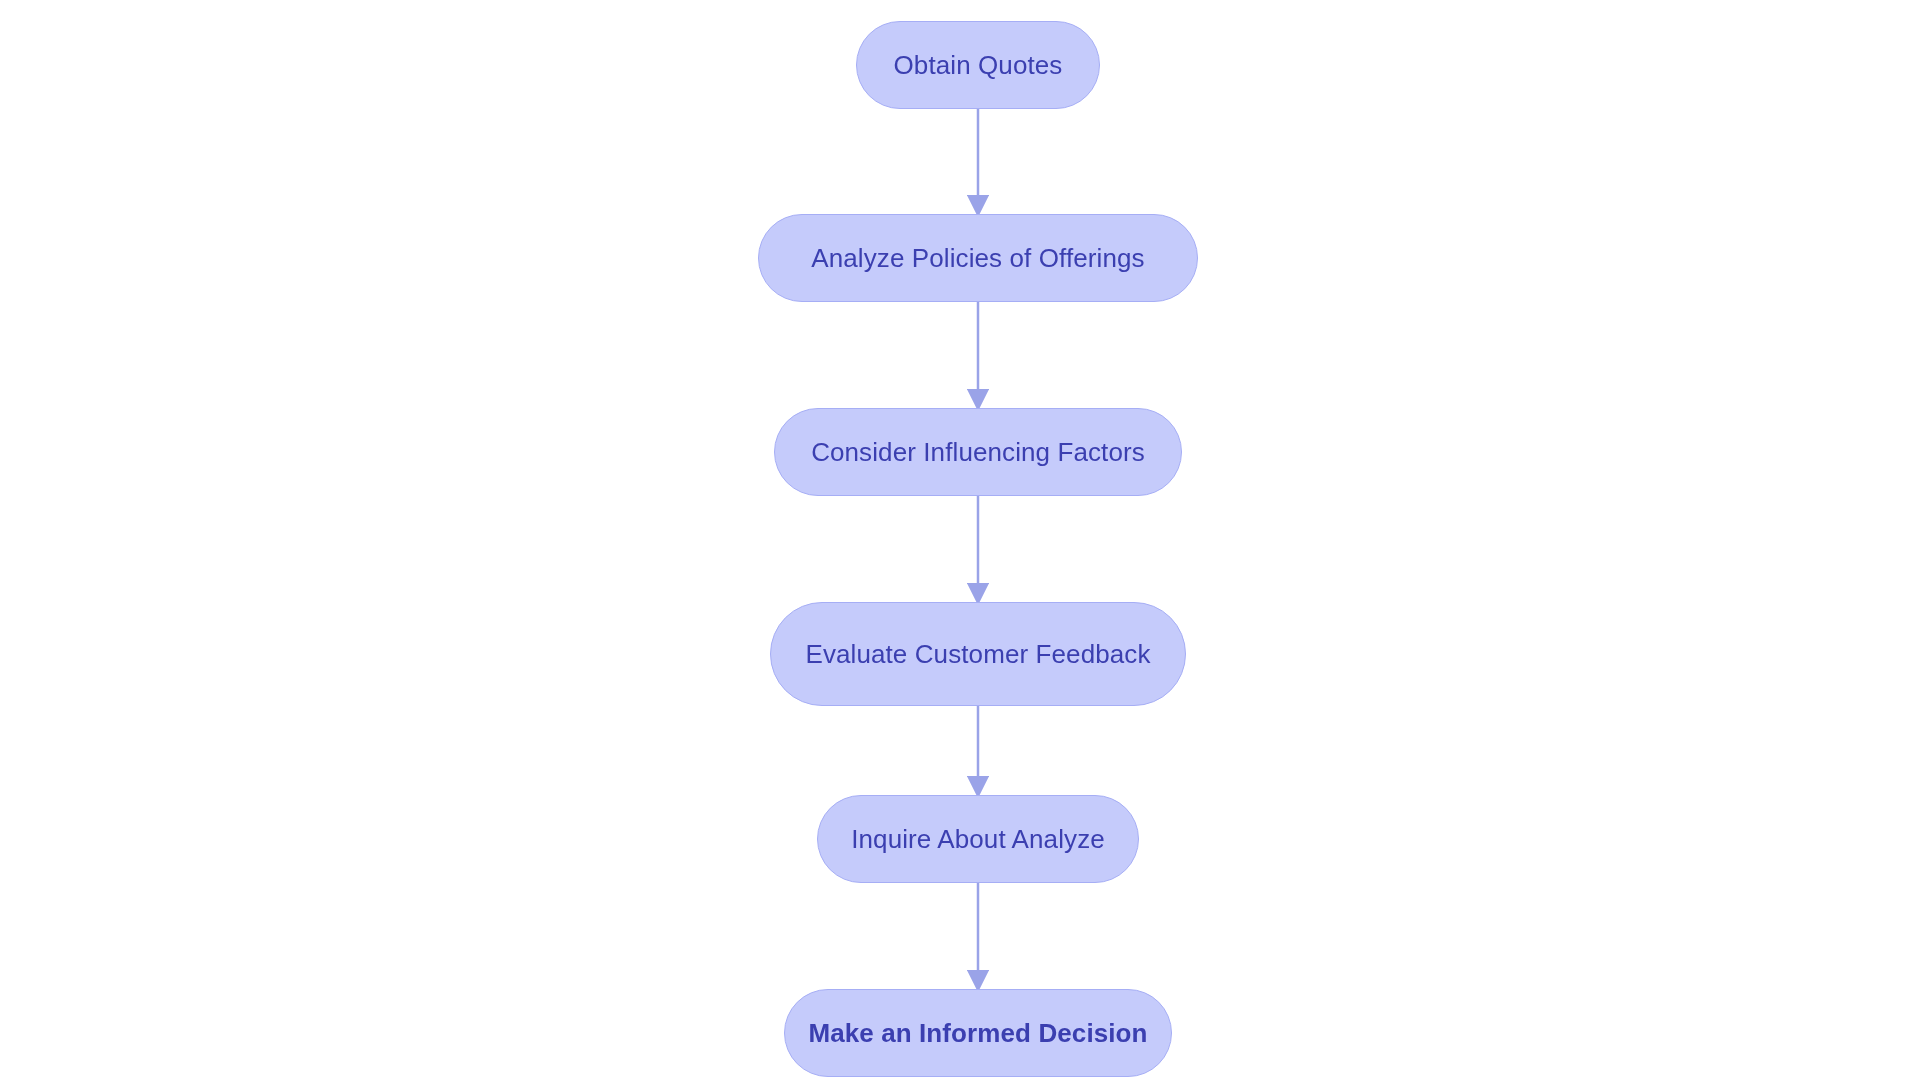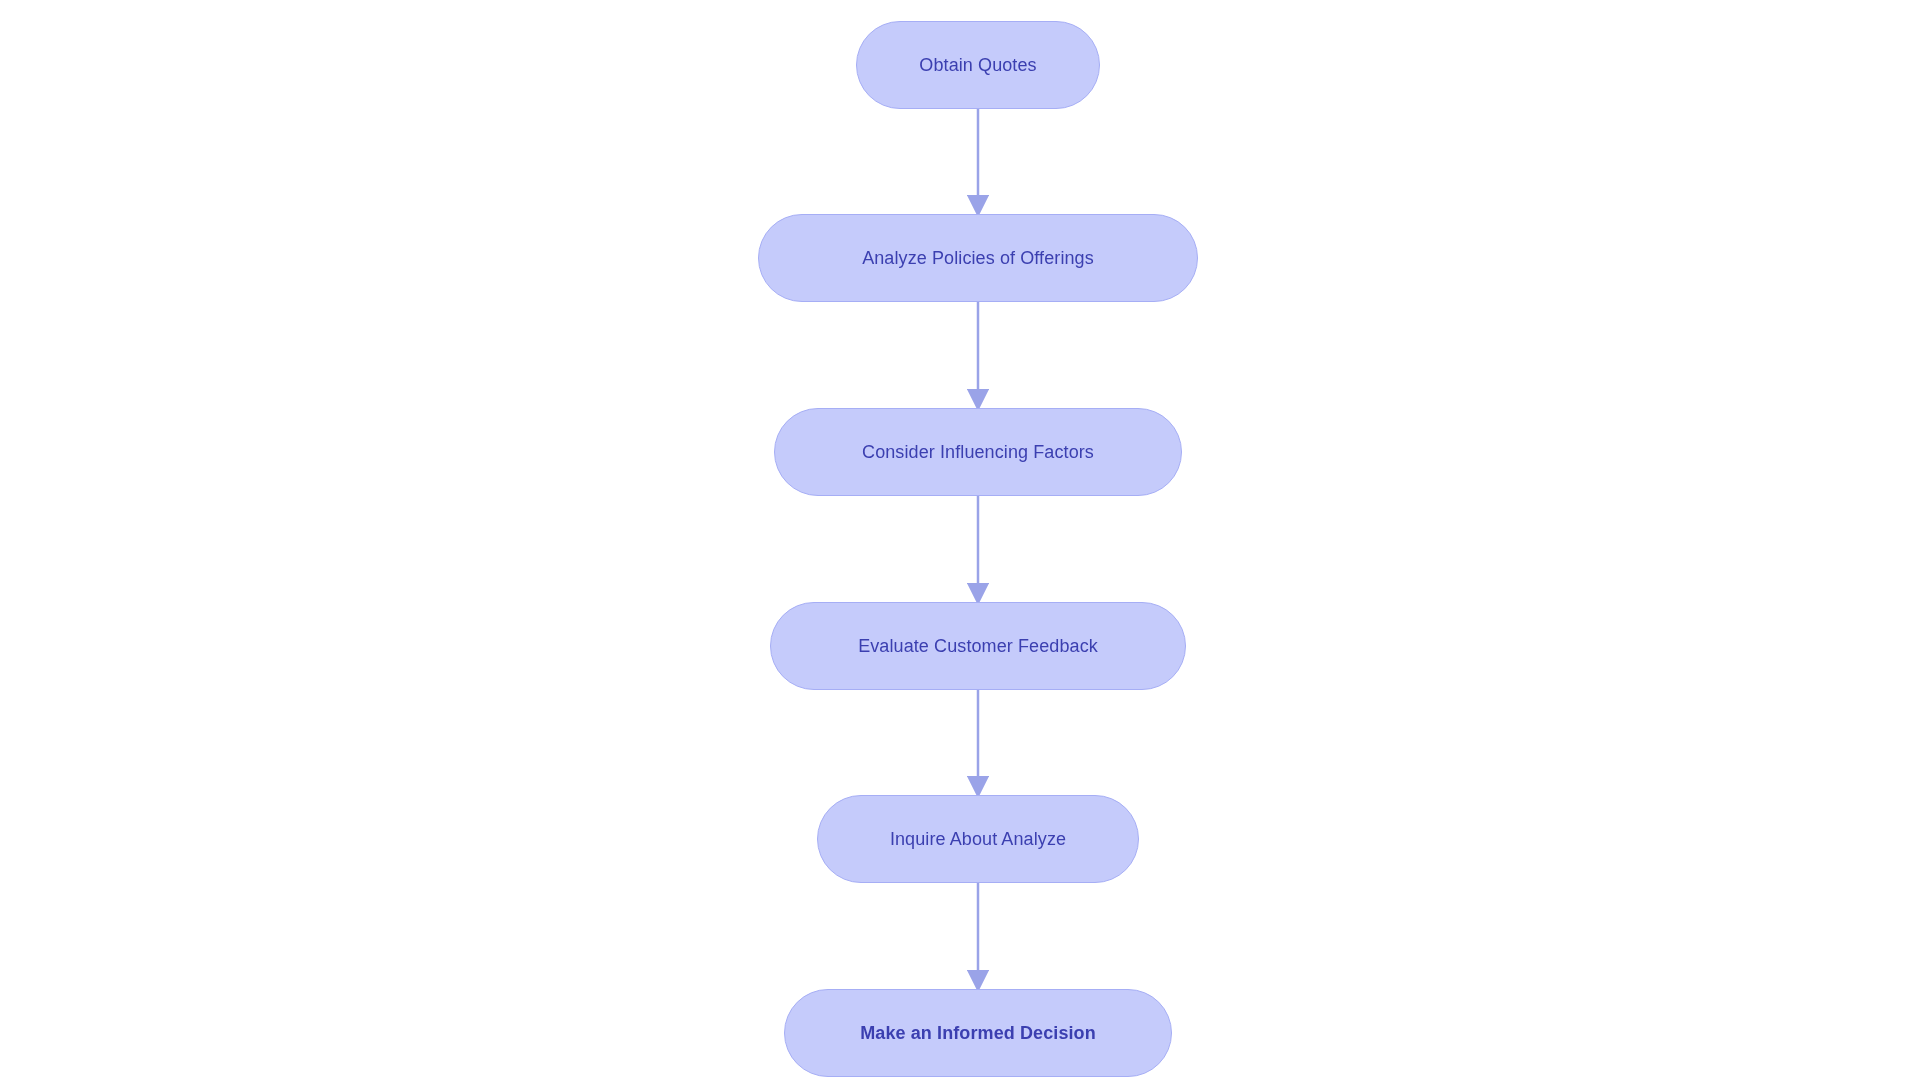--- a/index.html
+++ b/index.html
@@ -21,21 +21,21 @@
   .node {
     position: absolute;
     box-sizing: border-box;
     display: flex;
     align-items: center;
     justify-content: center;
     background: #c5cbfb;
     border: 1px solid #a6aef5;
     border-radius: 999px;
     color: #3b3fb0;
-    font-size: 18px;
+    font-size: 26px;
     font-family: "Liberation Sans", sans-serif;
     letter-spacing: 0.1px;
     white-space: nowrap;
     transform: translateX(-50%);
   }
   .node-label {
     display: block;
     line-height: 1;
     padding: 0 10px;
   }
@@ -73,21 +73,21 @@
   </div>
 
   <div class="node" style="left:978px; top:214px; width:440px; height:88px;">
     <span class="node-label">Analyze Policies of Offerings</span>
   </div>
 
   <div class="node" style="left:978px; top:408px; width:408px; height:88px;">
     <span class="node-label">Consider Influencing Factors</span>
   </div>
 
-  <div class="node" style="left:978px; top:602px; width:416px; height:88px;">
+  <div class="node" style="left:978px; top:602px; width:416px; height:104px;">
     <span class="node-label">Evaluate Customer Feedback</span>
   </div>
 
   <div class="node" style="left:978px; top:795px; width:322px; height:88px;">
     <span class="node-label">Inquire About Analyze</span>
   </div>
 
   <div class="node" style="left:978px; top:989px; width:388px; height:88px;font-weight:bold;">
     <span class="node-label">Make an Informed Decision</span>
   </div>

